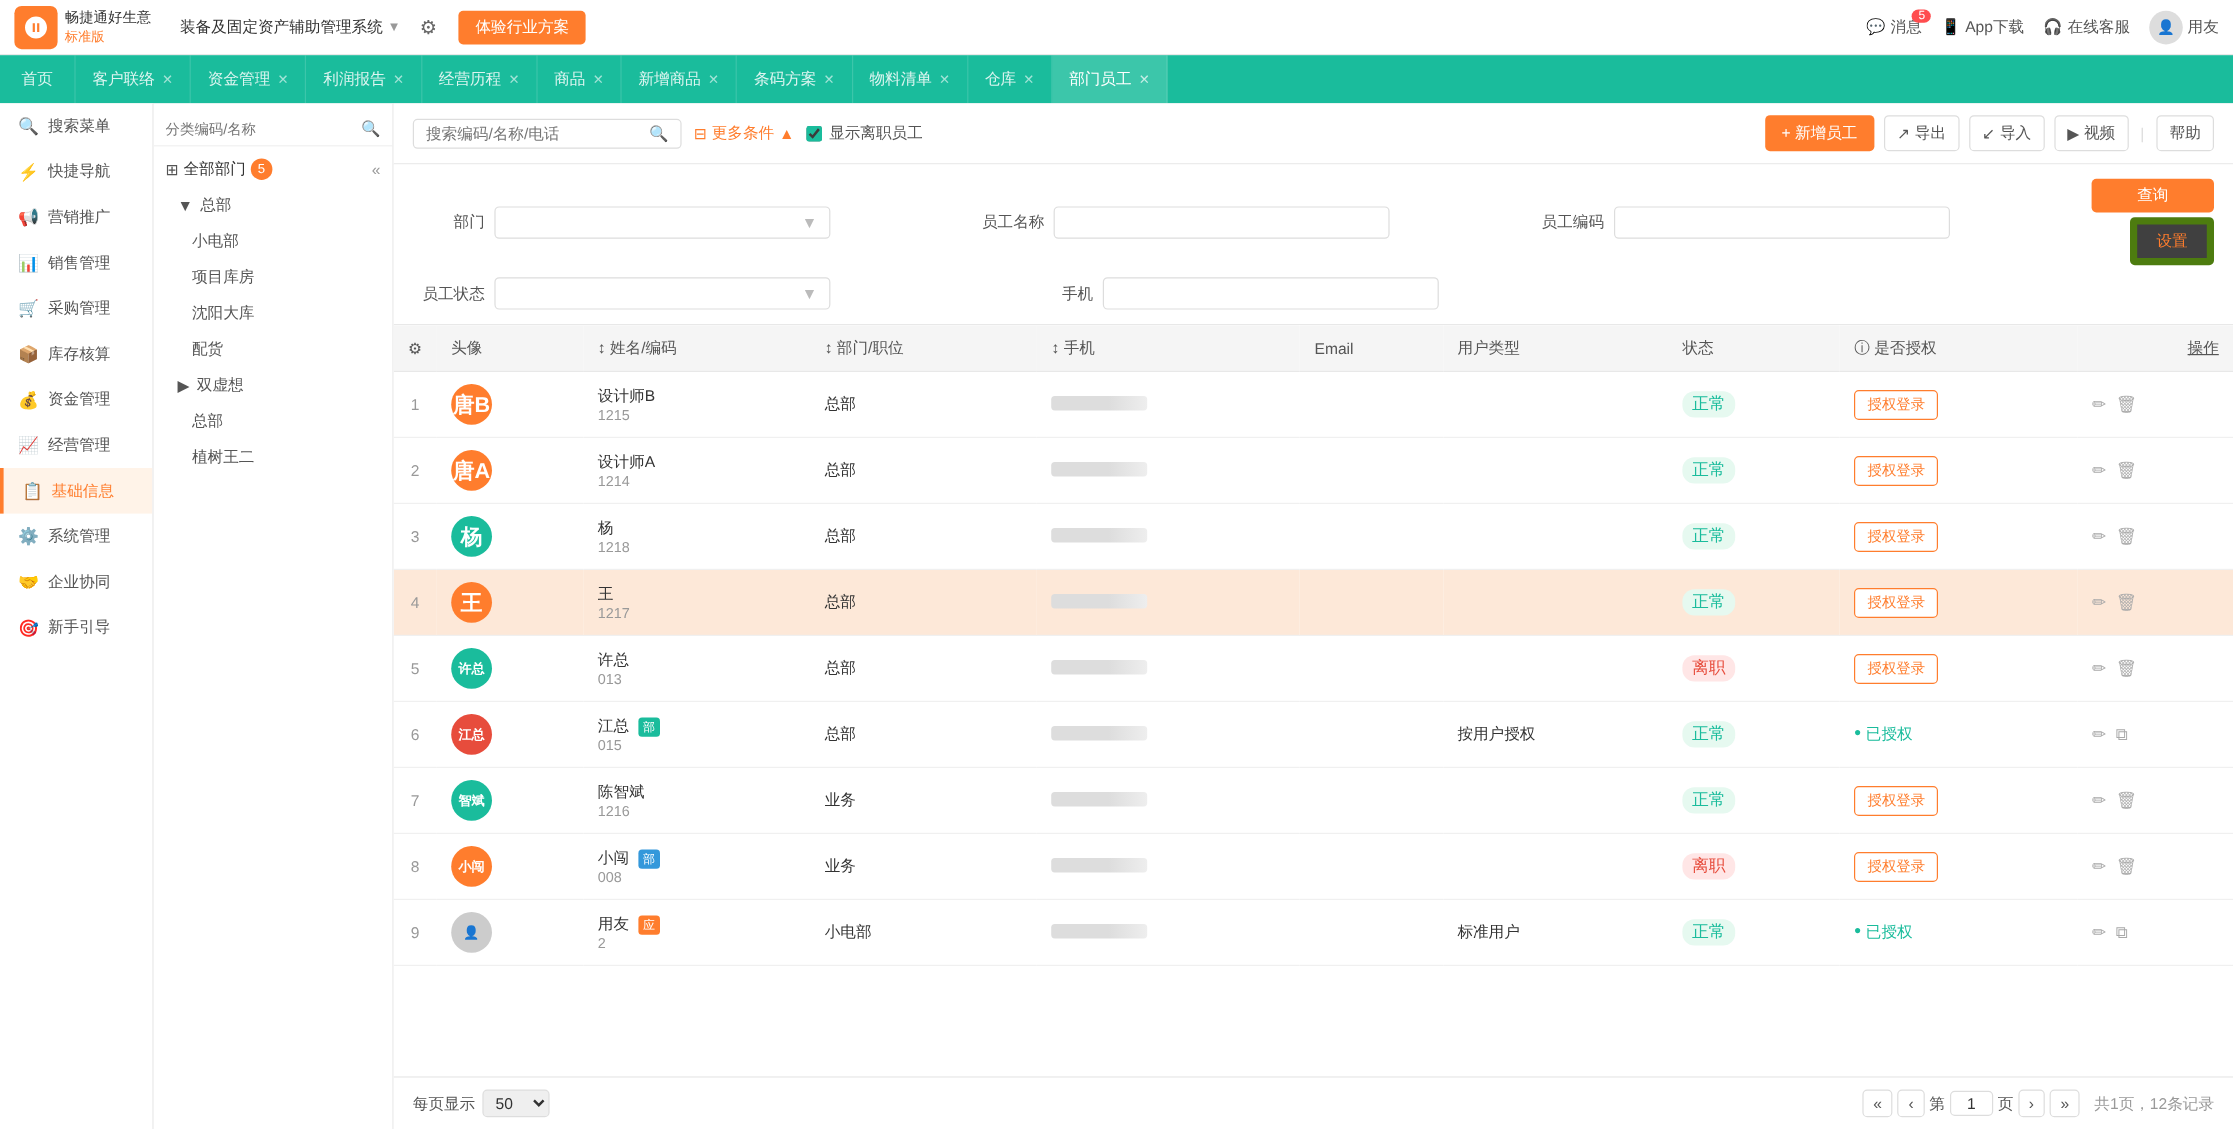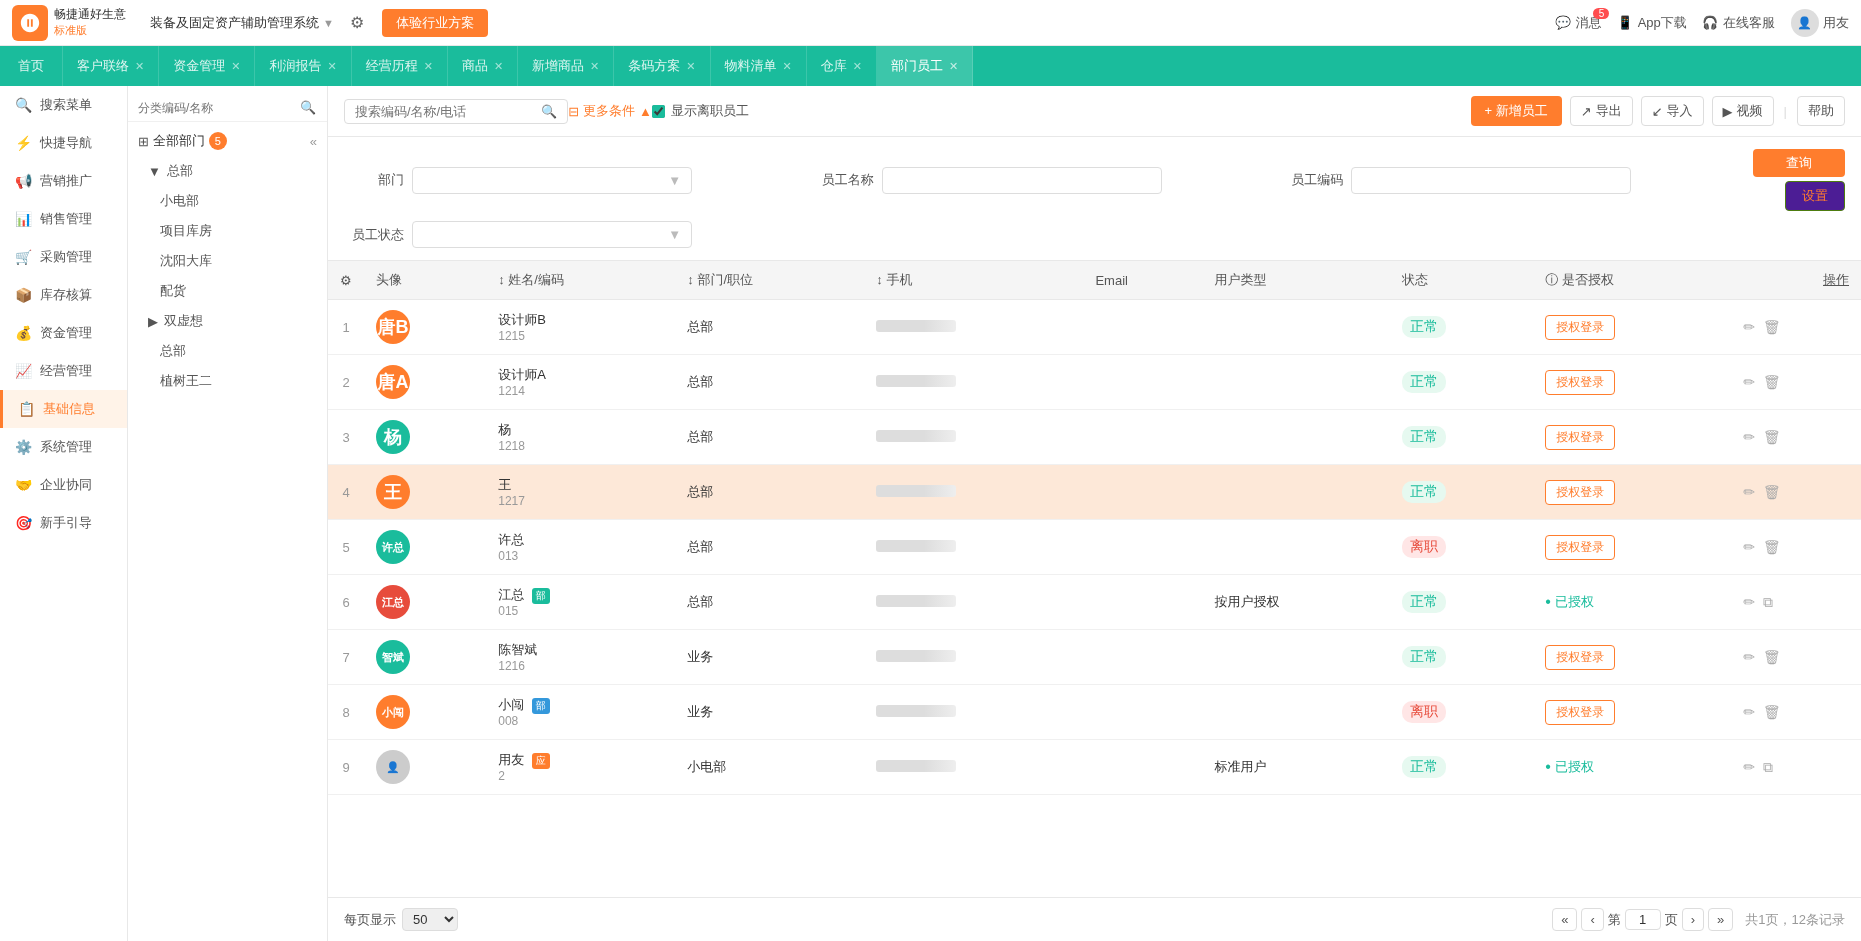--- a/index.html
+++ b/index.html
@@ -50,42 +50,42 @@
     .dept-header-label { font-size: 13px; color: #333; font-weight: 500; }
     .dept-header-badge { background: #ff7d2d; color: white; border-radius: 50%; width: 18px; height: 18px; font-size: 11px; display: flex; align-items: center; justify-content: center; }
     .dept-collapse { margin-left: auto; color: #999; cursor: pointer; }
     .dept-tree-item { padding: 6px 10px 6px 20px; cursor: pointer; color: #555; font-size: 13px; display: flex; align-items: center; gap: 6px; }
     .dept-tree-item.indent2 { padding-left: 32px; }
 
     
     .table-area { flex: 1; padding: 0; display: flex; flex-direction: column; overflow: hidden; background: #f5f5f5; }
 
     
-    .filter-bar { background: #fff; padding: 10px 16px; display: flex; align-items: center; border-bottom: 1px solid #e8e8e8; flex-shrink: 0; }
+    .filter-bar { background: #fff; padding: 10px 16px; display: flex; align-items: center; gap: 10px; border-bottom: 1px solid #e8e8e8; flex-shrink: 0; }
     .filter-search { display: flex; align-items: center; border: 1px solid #ddd; border-radius: 4px; padding: 4px 10px; gap: 6px; background: #fff; }
     .filter-search input { border: none; outline: none; font-size: 13px; color: #333; width: 180px; }
     .filter-search .search-icon { color: #aaa; }
     .filter-more { display: flex; align-items: center; gap: 4px; color: #ff7d2d; cursor: pointer; font-size: 13px; }
     .filter-checkbox { display: flex; align-items: center; gap: 6px; color: #555; font-size: 13px; }
     .filter-checkbox input { accent-color: #1abc9c; }
     .toolbar-right { margin-left: auto; display: flex; align-items: center; gap: 8px; }
     .btn-add { background: #ff7d2d; color: white; border: none; border-radius: 4px; padding: 6px 14px; font-size: 13px; cursor: pointer; display: flex; align-items: center; gap: 4px; }
     .btn-outline { background: #fff; color: #555; border: 1px solid #ddd; border-radius: 4px; padding: 5px 10px; font-size: 13px; cursor: pointer; display: flex; align-items: center; gap: 4px; }
 
     
     .adv-filter { background: #fff; padding: 12px 16px; border-bottom: 1px solid #e8e8e8; flex-shrink: 0; }
     .adv-filter-row { display: flex; align-items: center; gap: 20px; margin-bottom: 10px; }
     .adv-filter-row:last-child { margin-bottom: 0; justify-content: flex-end; }
     .filter-field { display: flex; align-items: center; gap: 8px; flex: 1; }
     .filter-field label { color: #555; font-size: 13px; white-space: nowrap; min-width: 60px; text-align: right; }
     .filter-field .field-input { flex: 1; border: 1px solid #ddd; border-radius: 4px; padding: 5px 10px; font-size: 13px; color: #333; outline: none; max-width: 280px; display: flex; align-items: center; justify-content: space-between; }
     .filter-field .field-input .arrow { color: #bbb; }
     .filter-actions { display: flex; flex-direction: column; gap: 4px; margin-left: auto; }
     .btn-query { background: #ff7d2d; color: white; border: none; border-radius: 4px; padding: 5px 16px; font-size: 13px; cursor: pointer; }
-    .btn-set { background: #4c1d95; color: #ff7d2d; border: 1px solid #4d7c0f; border-radius: 4px; padding: 5px 16px; font-size: 13px; cursor: pointer; margin-left: 32px; }
+    .btn-set { background: #404040; color: #ff7d2d; border: 6px solid #4d7c0f; border-radius: 4px; padding: 5px 16px; font-size: 13px; cursor: pointer; margin-left: 32px; }
 
     
     .table-wrapper { flex: 1; overflow: auto; background: #fff; margin: 0; }
     table { width: 100%; border-collapse: collapse; }
     thead tr { background: #f5f5f5; }
     thead th { padding: 10px 12px; text-align: left; color: #555; font-size: 13px; font-weight: 500; border-bottom: 1px solid #e8e8e8; white-space: nowrap; }
     tbody tr { border-bottom: 1px solid #f0f0f0; }
     tbody tr.highlighted { background: #fde8d8; }
     tbody td { padding: 10px 12px; color: #333; font-size: 13px; vertical-align: middle; }
     .avatar { width: 34px; height: 34px; border-radius: 50%; display: flex; align-items: center; justify-content: center; color: white; font-size: 18px; font-weight: bold; }
@@ -362,20 +362,24 @@
           </div>
         </div>
         <div class="adv-filter-row">
           <div class="filter-field">
             <label>员工状态</label>
             <div class="field-input" style="border:1px solid #ddd; border-radius:4px; padding:5px 10px; display:flex; align-items:center; justify-content:space-between; min-width:200px; background:#fff;">
               <span></span>
               <span class="arrow">▼</span>
             </div>
           </div>
+          <div class="filter-field">
+            <label>手机</label>
+            <input type="text" style="border: 1px solid rgb(221, 221, 221); border-radius: 4px; padding: 5px 10px; font-size: 13px; flex: 1 1 0%; max-width: 280px; outline: none;">
+          </div>
           <div class="filter-field"></div>
         </div>
       </div>
 
       <div class="table-wrapper">
         <table>
           <thead>
             <tr>
               <th style="width:36px;">
                 <span>⚙</span>

